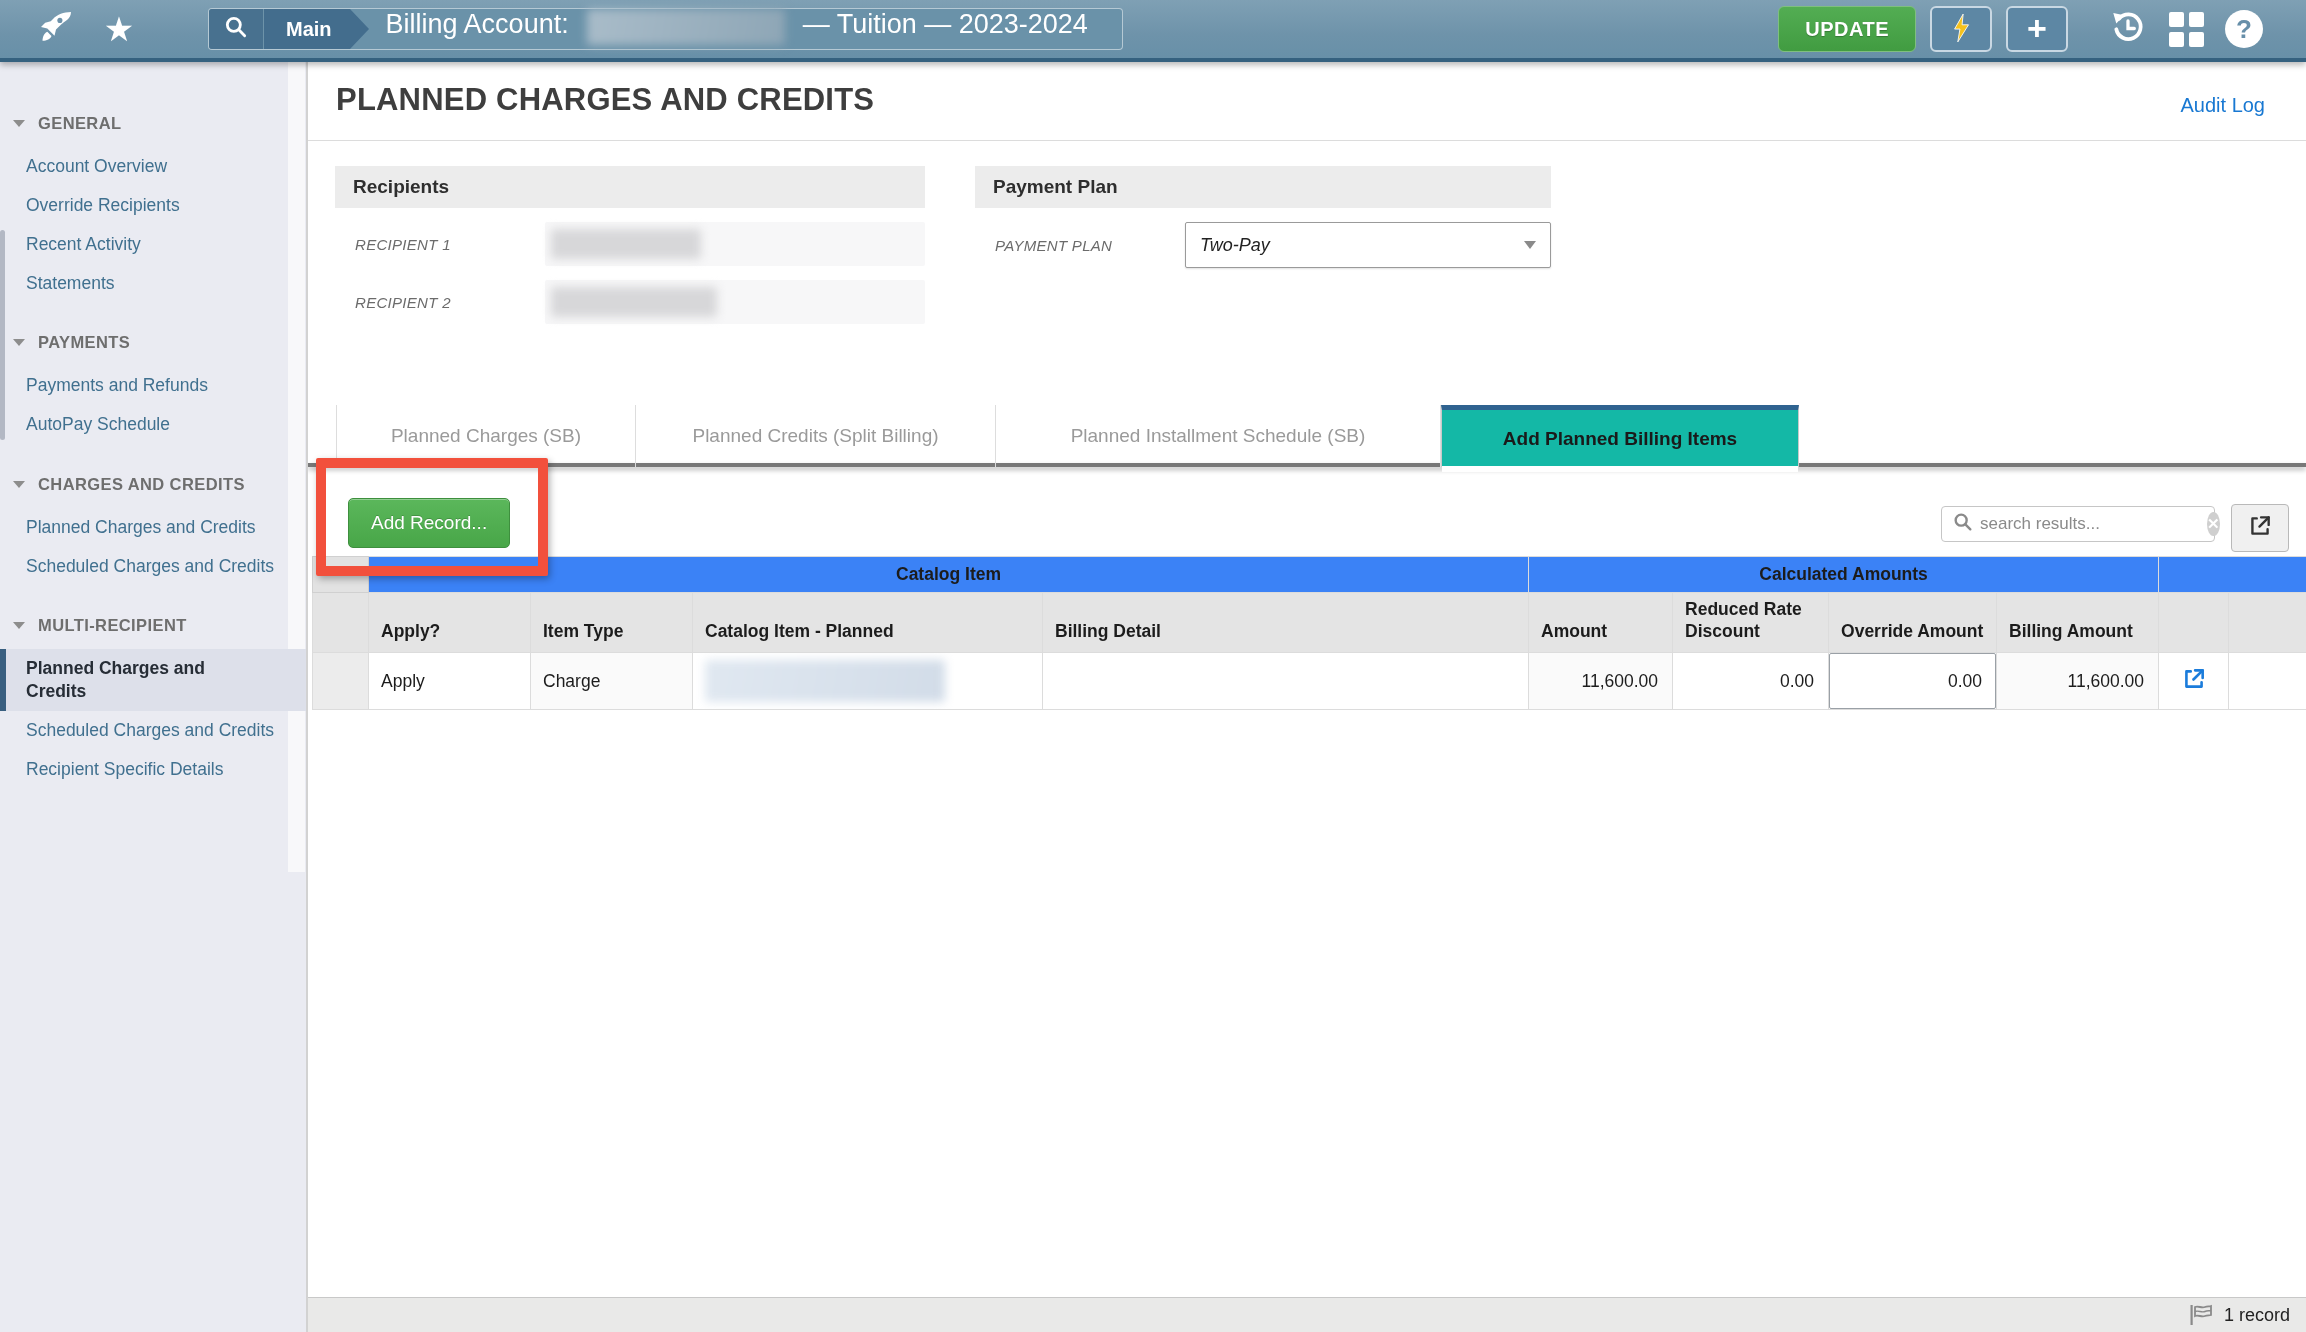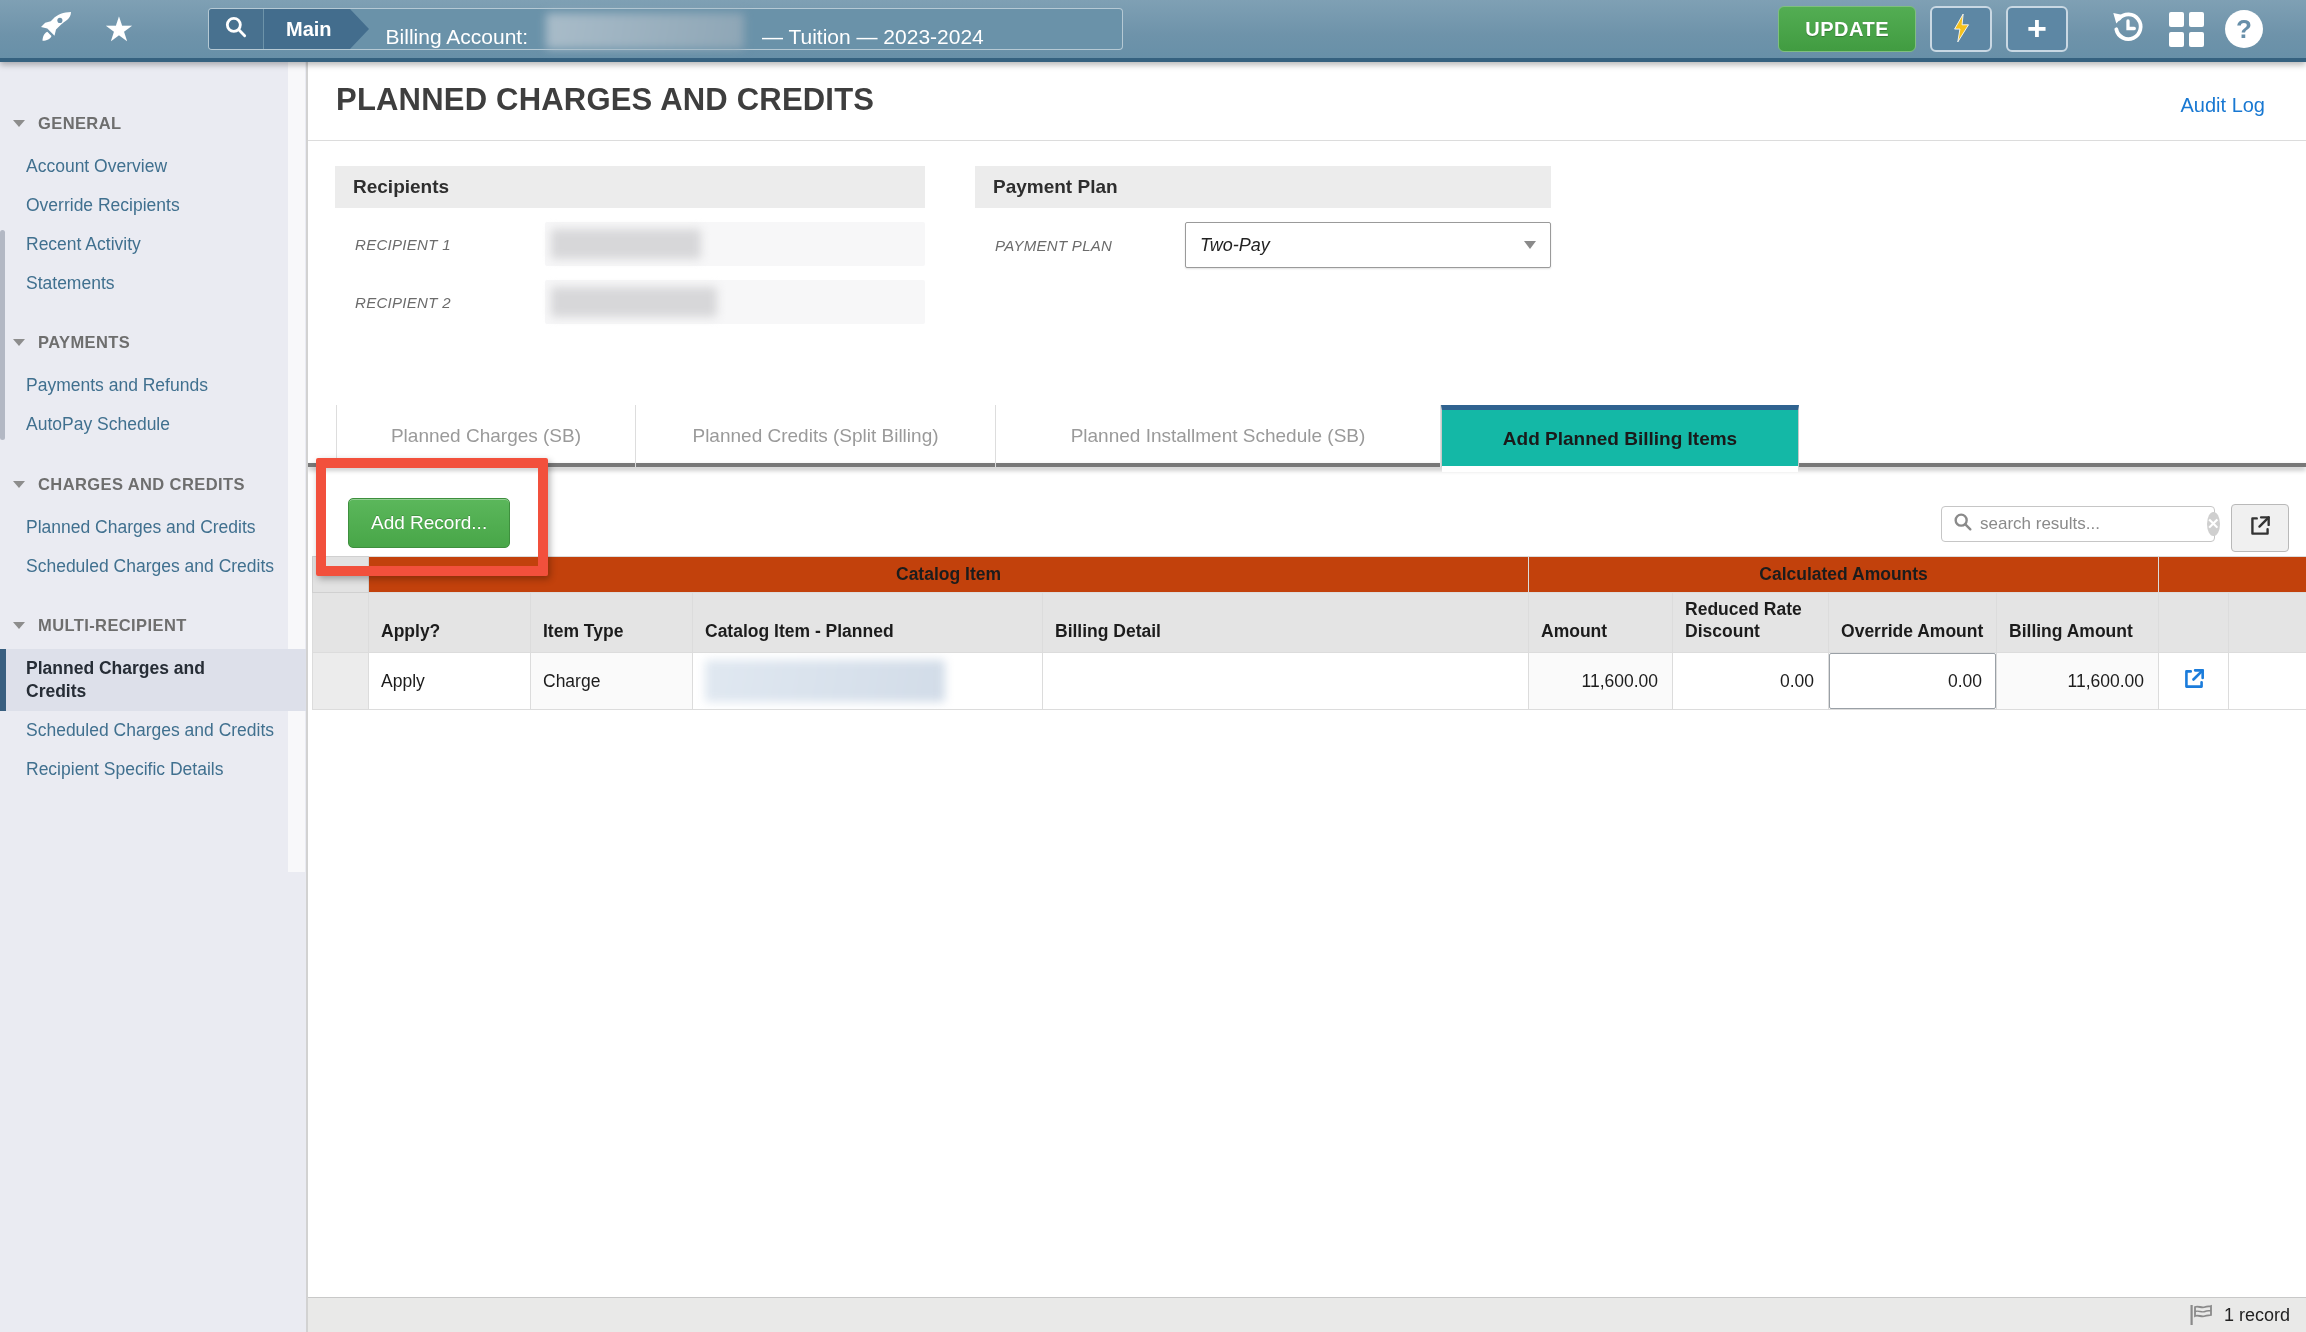--- a/index.html
+++ b/index.html
@@ -14,21 +14,21 @@
   .rocket-wrap{margin-left:34px;}
   .star-glyph{color:#fff;font-size:34px;line-height:1;margin-left:38px;}
   .breadcrumb{position:absolute;left:208px;top:8px;height:42px;display:flex;align-items:stretch;
     background:#6a92a9;border:1px solid rgba(255,255,255,.5);border-radius:4px;width:915px;box-sizing:border-box;}
   .bc-search{width:54px;background:#48718f;display:flex;align-items:center;justify-content:center;
     border-right:1px solid #6d93a9;border-radius:3px 0 0 3px;cursor:pointer;}
   .bc-main{position:relative;background:#436d8d;color:#fff;font-weight:bold;font-size:20px;
     display:flex;align-items:center;padding:0 18px 0 22px;cursor:pointer;}
   .bc-main::after{content:'';position:absolute;right:-19px;top:0;width:0;height:0;z-index:3;
     border-top:20px solid transparent;border-bottom:20px solid transparent;border-left:19px solid #436d8d;}
-  .bc-title{display:flex;align-items:flex-end;gap:18px;padding-left:36px;color:#fff;font-size:21px;white-space:nowrap;}
+  .bc-title{display:flex;align-items:flex-start;gap:18px;padding-left:36px;color:#fff;font-size:27px;white-space:nowrap;}
   .redact{display:inline-block;border-radius:3px;filter:blur(5px);}
   .redact-bc{width:198px;height:36px;background:linear-gradient(100deg,#a9bcc9,#8ea6b6);}
   .tb-right{position:absolute;right:40px;top:0;height:58px;display:flex;align-items:center;gap:14px;}
   .update-btn{height:46px;padding:0 26px;background:linear-gradient(180deg,#53ad53,#419c41);
     border:1px solid #7fbf7f;border-radius:6px;color:#fff;font-weight:bold;font-size:20px;
     letter-spacing:.5px;cursor:pointer;text-shadow:0 1px 1px rgba(0,0,0,.25);font-family:inherit;}
   .tb-btn{width:62px;height:46px;background:#5d87a4;border:2px solid #c9d8e3;border-radius:6px;
     display:flex;align-items:center;justify-content:center;cursor:pointer;padding:0;}
   .plus-glyph{color:#fff;font-size:34px;font-weight:bold;line-height:1;margin-top:-3px;}
   .tb-round{width:44px;height:44px;display:flex;align-items:center;justify-content:center;cursor:pointer;}
@@ -101,21 +101,21 @@
   .search-input::placeholder{color:#8a8a8a;}
   .clear-btn{width:24px;height:24px;border-radius:50%;background:#cfcfcf;color:#fff;font-size:15px;font-weight:bold;
     display:flex;align-items:center;justify-content:center;margin-right:8px;cursor:pointer;}
   .export-btn{position:absolute;left:1923px;top:442px;width:56px;height:46px;background:#f0f0f0;
     border:1px solid #b9b9b9;border-radius:4px;display:flex;align-items:center;justify-content:center;
     cursor:pointer;color:#333;}
 
   
   table.grid{position:absolute;left:4px;top:494px;width:1994px;border-collapse:collapse;table-layout:fixed;}
   table.grid td{border:1px solid #dcdcdc;box-sizing:border-box;font-size:17.5px;color:#1c1c1c;overflow:hidden;}
-  td.gh{height:36px;background:#c2410c;text-align:center;font-weight:bold;font-size:18px;color:#4a4a4a;border-color:#e7e0c9;}
+  td.gh{height:36px;background:#3b82f6;text-align:center;font-weight:bold;font-size:18px;color:#4a4a4a;border-color:#e7e0c9;}
   td.gh.sel{background:#e2e2e2;border-color:#d0d0d0;}
   td.ch{height:60px;background:#e4e4e4;vertical-align:bottom;font-weight:bold;font-size:17px;color:#3b3b3b;
     padding:4px 12px 9px 12px;line-height:1.25;border-color:#cfcfcf;}
   td.dc{height:56px;padding:0 12px;background:#fff;border-bottom:1px solid #c9c9c9;}
   td.dc.sel{background:#ececec;padding:0;}
   td.dc.shade{background:#fafafa;}
   td.num{text-align:right;padding-right:14px;}
   .redact-catalog{width:240px;height:42px;border-radius:3px;filter:blur(5px);
     background:linear-gradient(100deg,#e0e8f1,#d2dce8);margin:0;}
   td.ovr{padding:0;background:#fff;}

